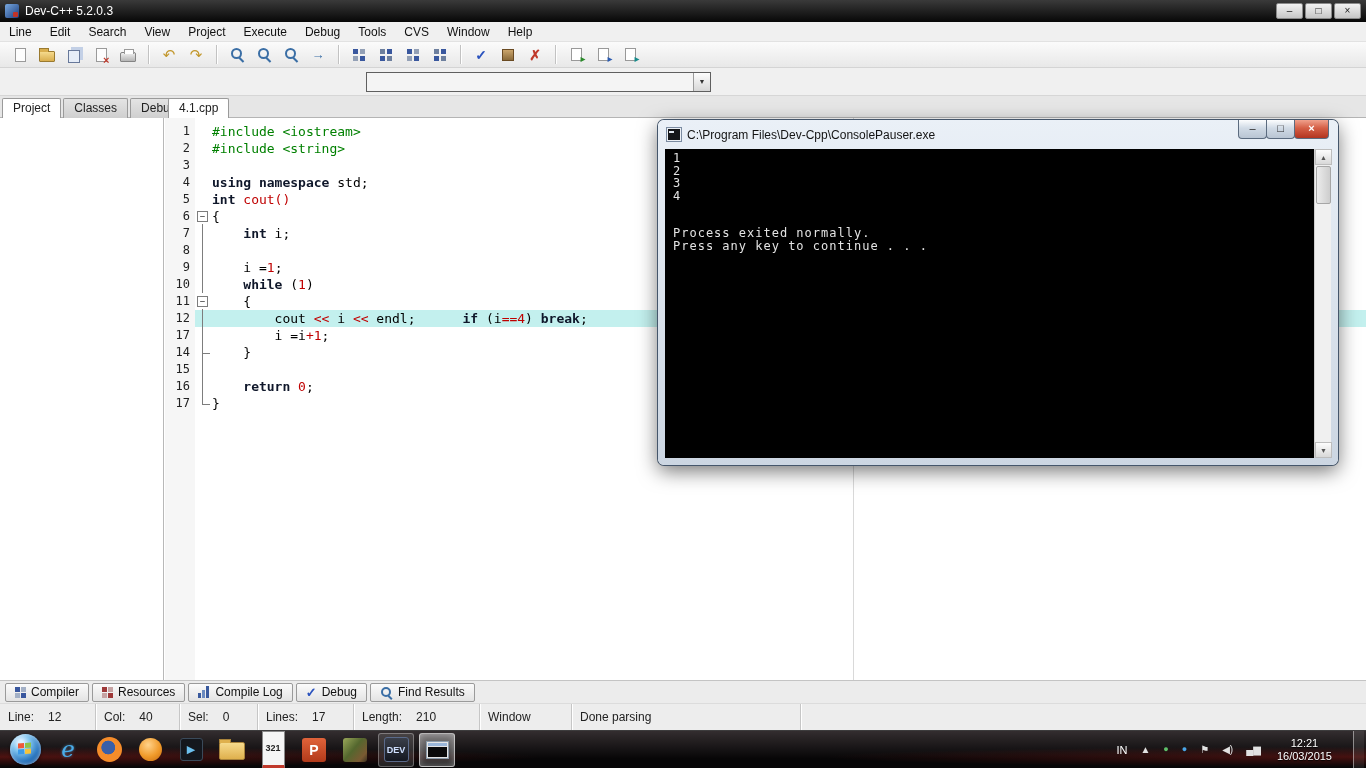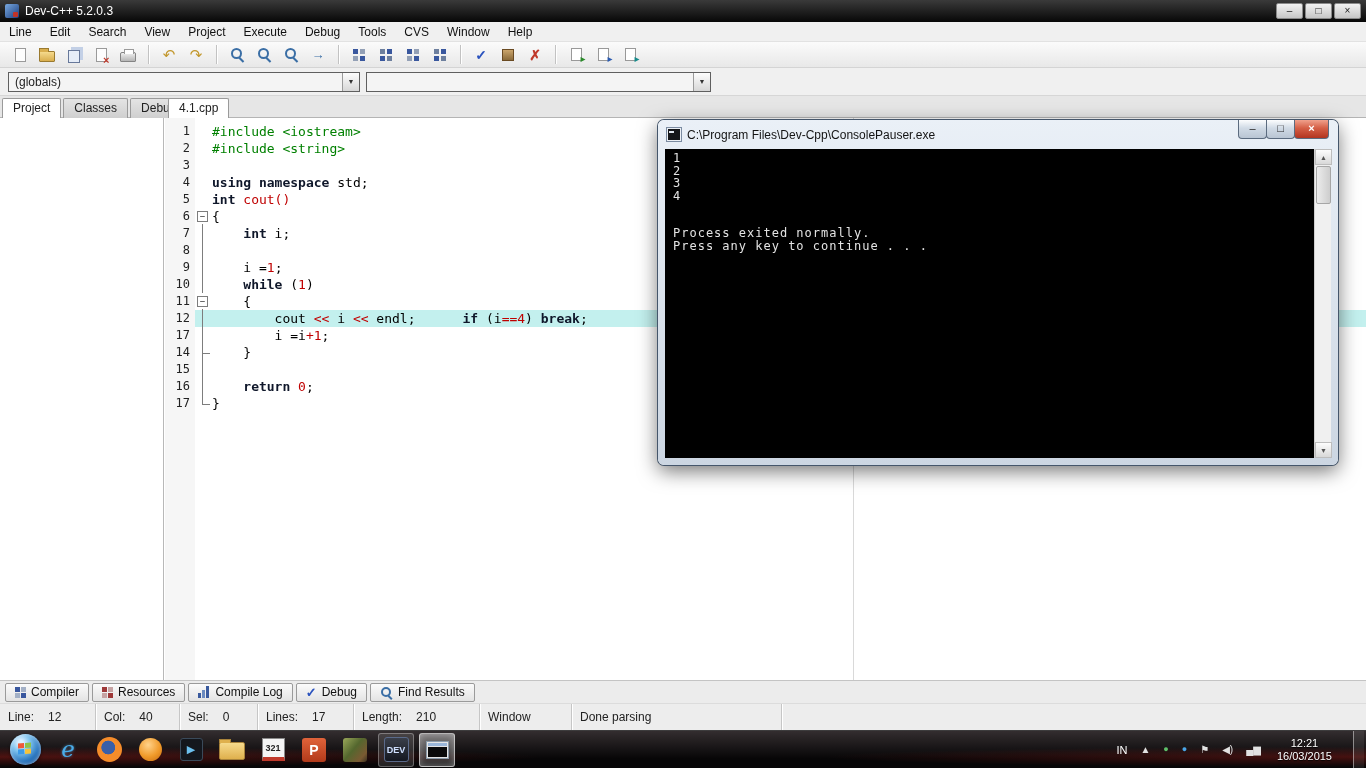--- a/index.html
+++ b/index.html
@@ -205,21 +205,21 @@
   [data-name="firefox-icon"]{width:25px;height:25px;border-radius:50%;
     background:radial-gradient(circle at 45% 42%,#3a5fa8 0 33%,#f58c2a 36% 72%,#d1541d 100%)}
   [data-name="round-orange-icon"]{width:23px;height:23px;border-radius:50%;
     background:radial-gradient(circle at 40% 30%,#ffd28a,#f09a2a 55%,#c56a10)}
   [data-name="media-player-icon"]{width:23px;height:23px;background:#14171d;border-radius:3px;
     color:#6cc0ee;font-size:11px;border:1px solid #3a4a5a}
   [data-name="folder-icon"]{width:26px;height:18px;border-radius:2px;position:relative;
     background:linear-gradient(#f6da8c,#dfb04d);border:1px solid #a8823a;margin-top:3px}
   [data-name="folder-icon"]::before{content:"";position:absolute;left:-1px;top:-4px;width:10px;
     height:3px;background:#dfb04d;border:1px solid #a8823a;border-bottom:none}
-  [data-name="calendar-321-icon"]{width:23px;height:23px;background:#f5f5f5;border:1px solid #8a8a8a;
+  [data-name="calendar-321-icon"]{width:23px;height:38px;background:#f5f5f5;border:1px solid #8a8a8a;
     color:#222;font-size:9px;font-weight:bold;border-bottom:4px solid #c0392b}
   [data-name="powerpoint-icon"]{width:24px;height:24px;border-radius:3px;color:#fff;
     background:linear-gradient(#e0633a,#b13а1a);background:linear-gradient(#e0633a,#b23a1a);
     font-size:14px;font-weight:bold}
   [data-name="picture-app-icon"]{width:24px;height:24px;border-radius:3px;
     background:linear-gradient(130deg,#9aa85a,#54672e 45%,#7a5a32 80%,#392f20)}
   [data-name="devcpp-icon"]{width:25px;height:25px;border-radius:3px;color:#cfe0ff;
     background:linear-gradient(#3a3f4a,#141720);border:1px solid #5a6a8a;
     font-size:9px;font-weight:bold}
   [data-name="console-window-icon"]{width:23px;height:18px;background:#e4e4e4;
@@ -330,24 +330,20 @@
       </span>
     <span class="tbtn" data-name="toggle-bookmark-button">
         <i class="i-pga blue" data-name="toggle-bookmark-icon"></i>
       </span>
     <span class="tbtn" data-name="goto-bookmark-button">
         <i class="i-pga teal" data-name="goto-bookmark-icon"></i>
       </span>
   </div>
 
   <div class="comborow" data-name="navigation-row">
-    <div class="combo" id="combo-globals" data-name="globals-combobox">
-      <span class="txt" data-name="globals-combobox-value">(globals)</span>
-      <span class="arr" data-name="dropdown-arrow-icon">▼</span>
-    </div>
     <div class="combo" id="combo-members" data-name="members-combobox">
       <span class="txt" data-name="members-combobox-value"></span>
       <span class="arr" data-name="dropdown-arrow-icon">▼</span>
     </div>
   </div>
 
   <div class="tabsrow" data-name="tabs-row">
     <div class="panel-tabs" data-name="panel-tabs">
         <span class="ptab active" data-name="panel-tab-project">Project</span>
         <span class="ptab" data-name="panel-tab-classes">Classes</span>
@@ -452,21 +448,21 @@
         <span>Lines:</span>
         <span class="val">17</span>
       </div>
       <div class="spanel" data-name="status-length" style="width: 126px;">
         <span>Length:</span>
         <span class="val">210</span>
       </div>
       <div class="spanel" data-name="status-mode" style="width: 92px;">
         <span>Window</span>
       </div>
-      <div class="spanel" data-name="status-parse" style="width: 210px;">
+      <div class="spanel" data-name="status-parse" style="width: 229px;">
         <span>Done parsing</span>
       </div>
       <div class="sfill" data-name="status-spacer"></div>
     </div>
 
   <div class="taskbar" data-name="taskbar">
     <div class="start-orb" data-name="start-button">
       <span class="start-flag" data-name="windows-flag-icon">
           <i></i>
           <i></i>

